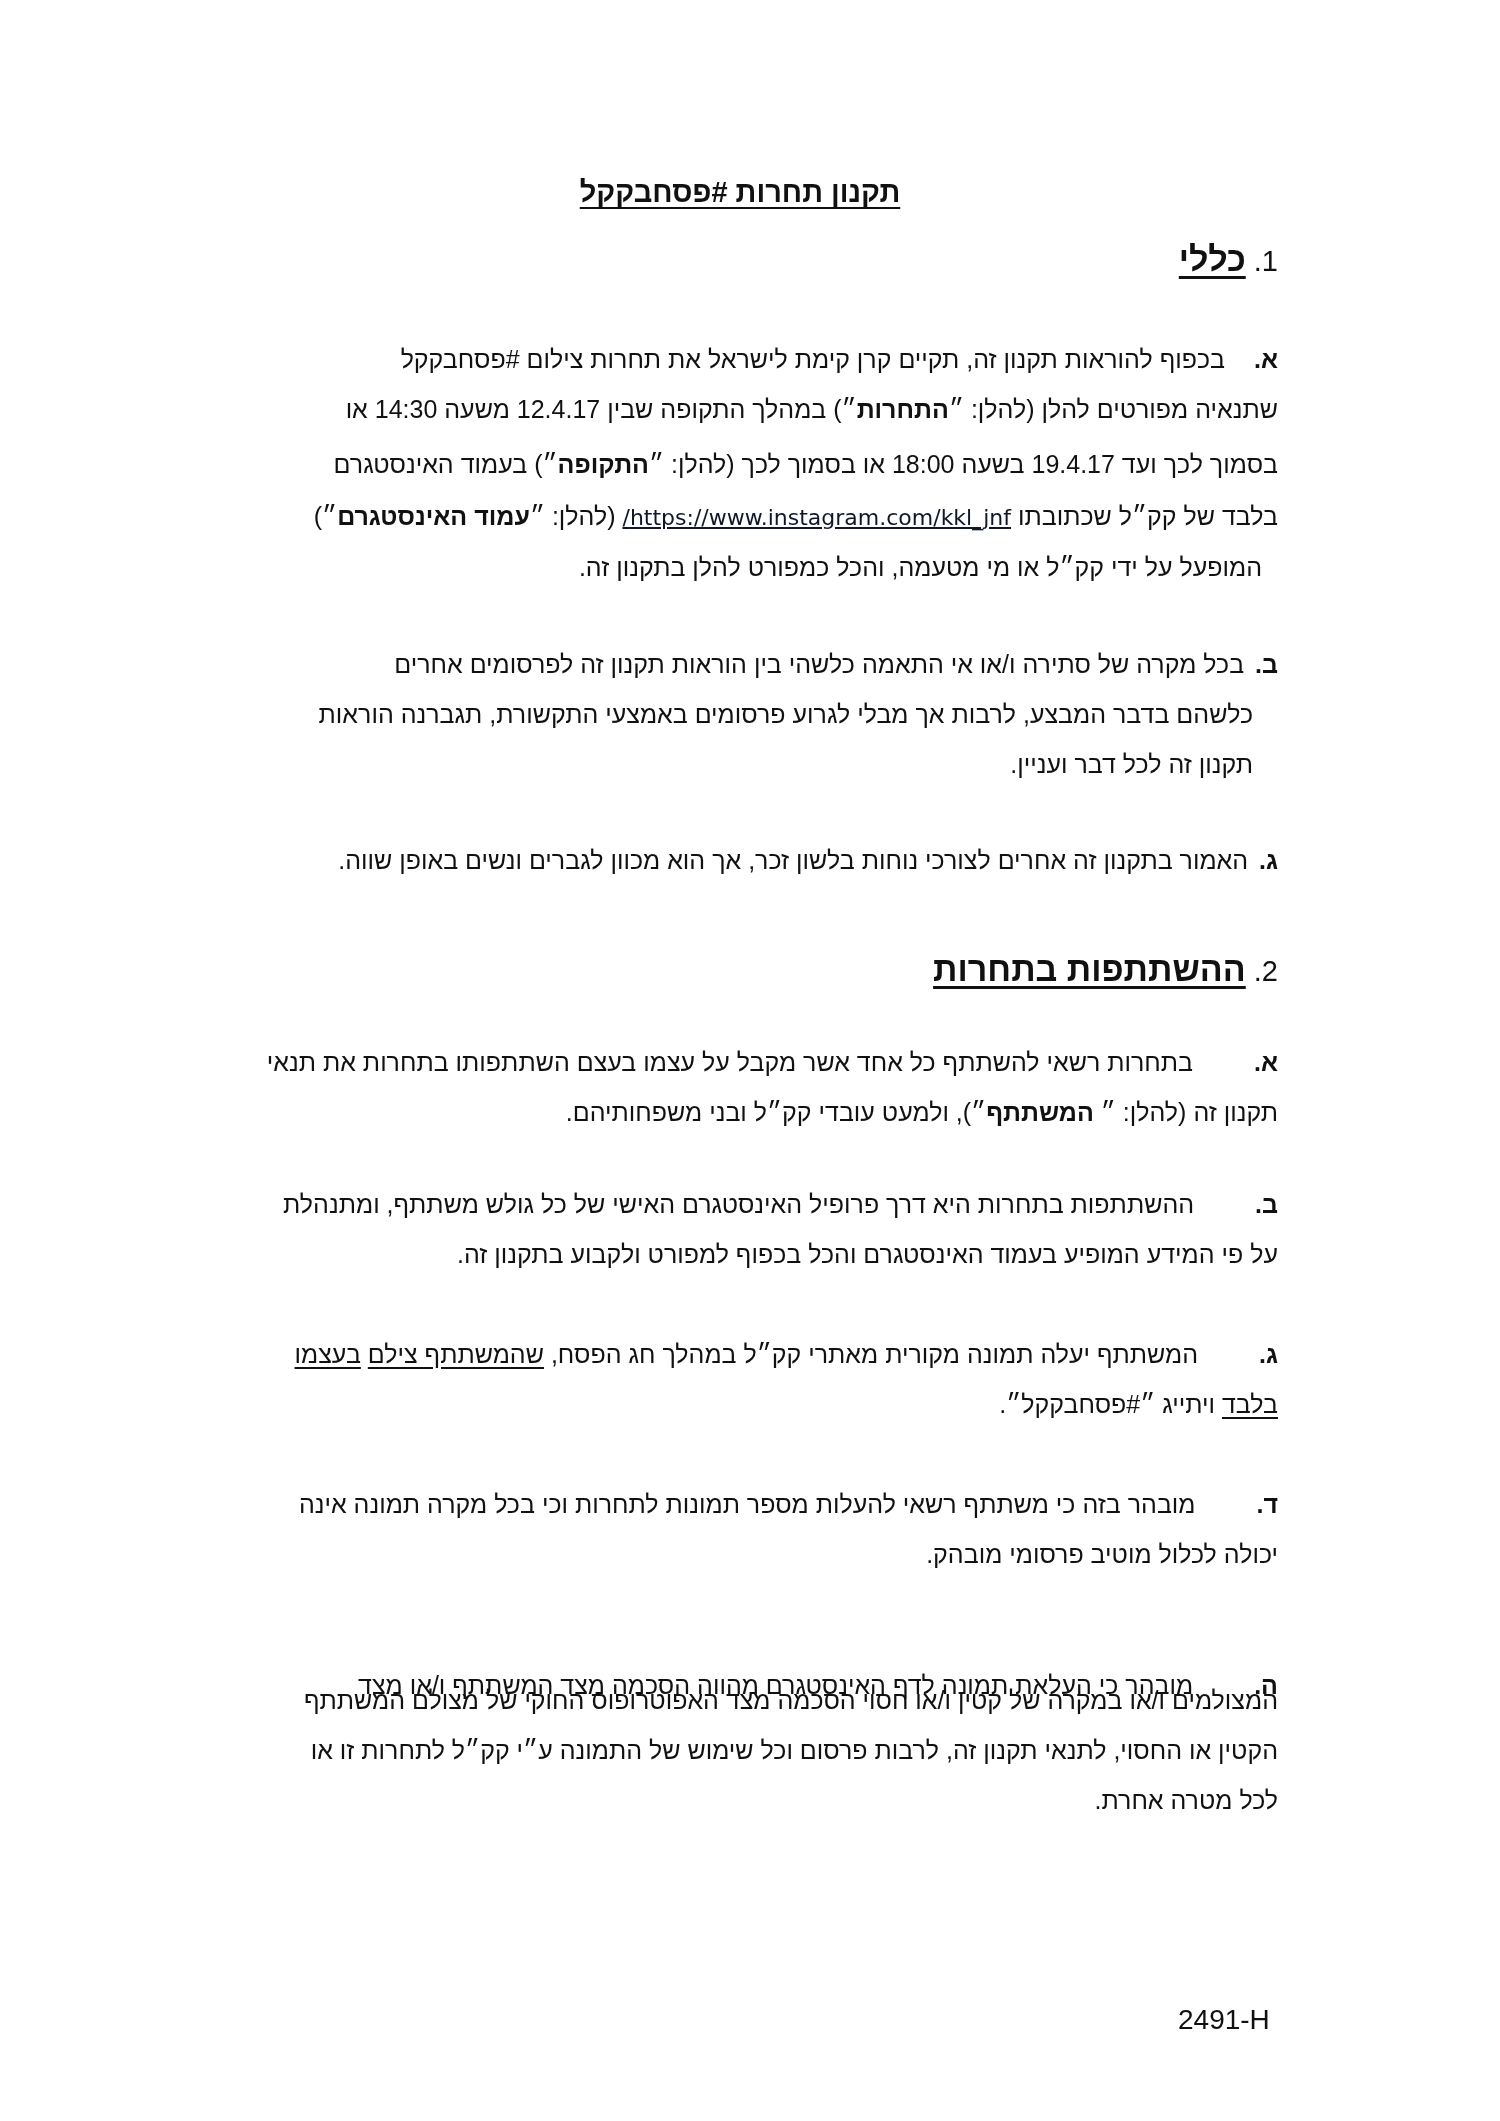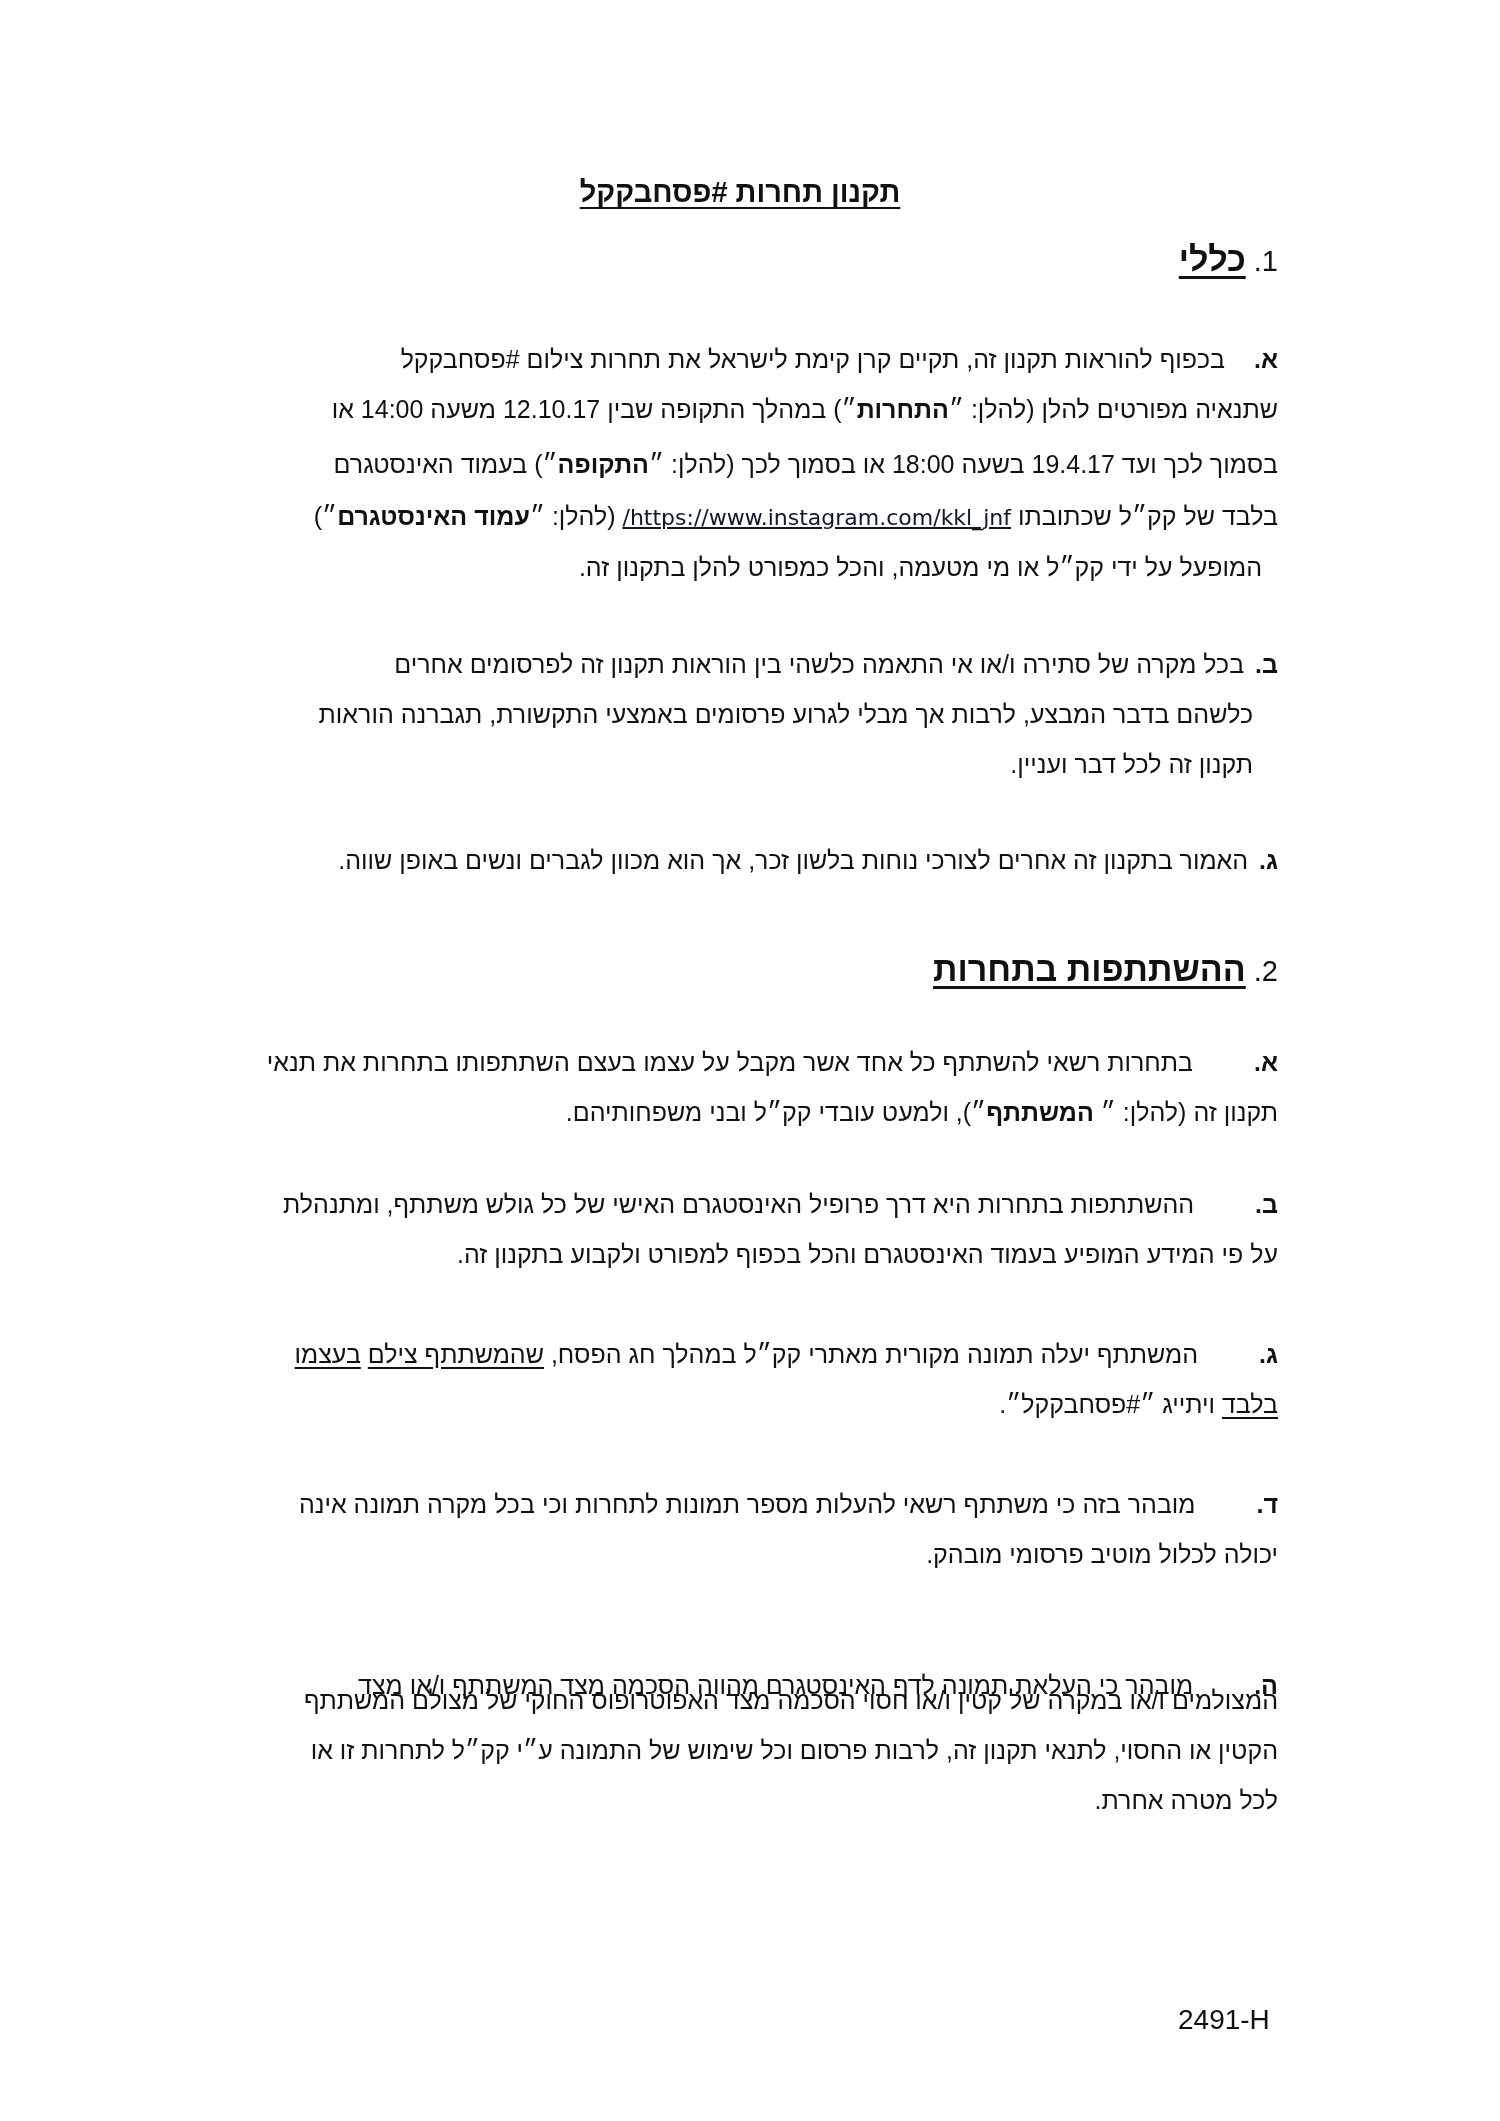--- a/index.html
+++ b/index.html
@@ -36,21 +36,21 @@
     <span class="num">1.</span>
     <span class="lbl">כללי</span>
   </div>
 
   <div>
     <div class="abs line" style="top:345px; right:222px;">
       <span class="marker" style="margin-left:22px;">א.</span>
       <span>בכפוף להוראות תקנון זה, תקיים קרן קימת לישראל את תחרות צילום #פסחבקקל</span>
     </div>
     <div class="abs line" style="top:395px; right:222px;">
-      <span>שתנאיה מפורטים להלן (להלן: ״</span><span class="b">התחרות</span><span>״) במהלך התקופה שבין 12.10.17 משעה 14:00 או</span>
+      <span>שתנאיה מפורטים להלן (להלן: ״</span><span class="b">התחרות</span><span>״) במהלך התקופה שבין 12.4.17 משעה 14:30 או</span>
     </div>
     <div class="abs line" style="top:450px; right:222px;">
       <span>בסמוך לכך ועד 19.4.17 בשעה 18:00 או בסמוך לכך (להלן: ״</span><span class="b">התקופה</span><span>״) בעמוד האינסטגרם</span>
     </div>
     <div class="abs line" style="top:502px; right:222px;">
       <span>בלבד של קק״ל שכתובתו</span>
       <a class="link" href="#">https://www.instagram.com/kkl_jnf/</a>
       <span>(להלן: ״</span><span class="b">עמוד האינסטגרם</span><span>״)</span>
     </div>
     <div class="abs line" style="top:553px; right:238px;">המופעל על ידי קק״ל או מי מטעמה, והכל כמפורט להלן בתקנון זה.</div>

